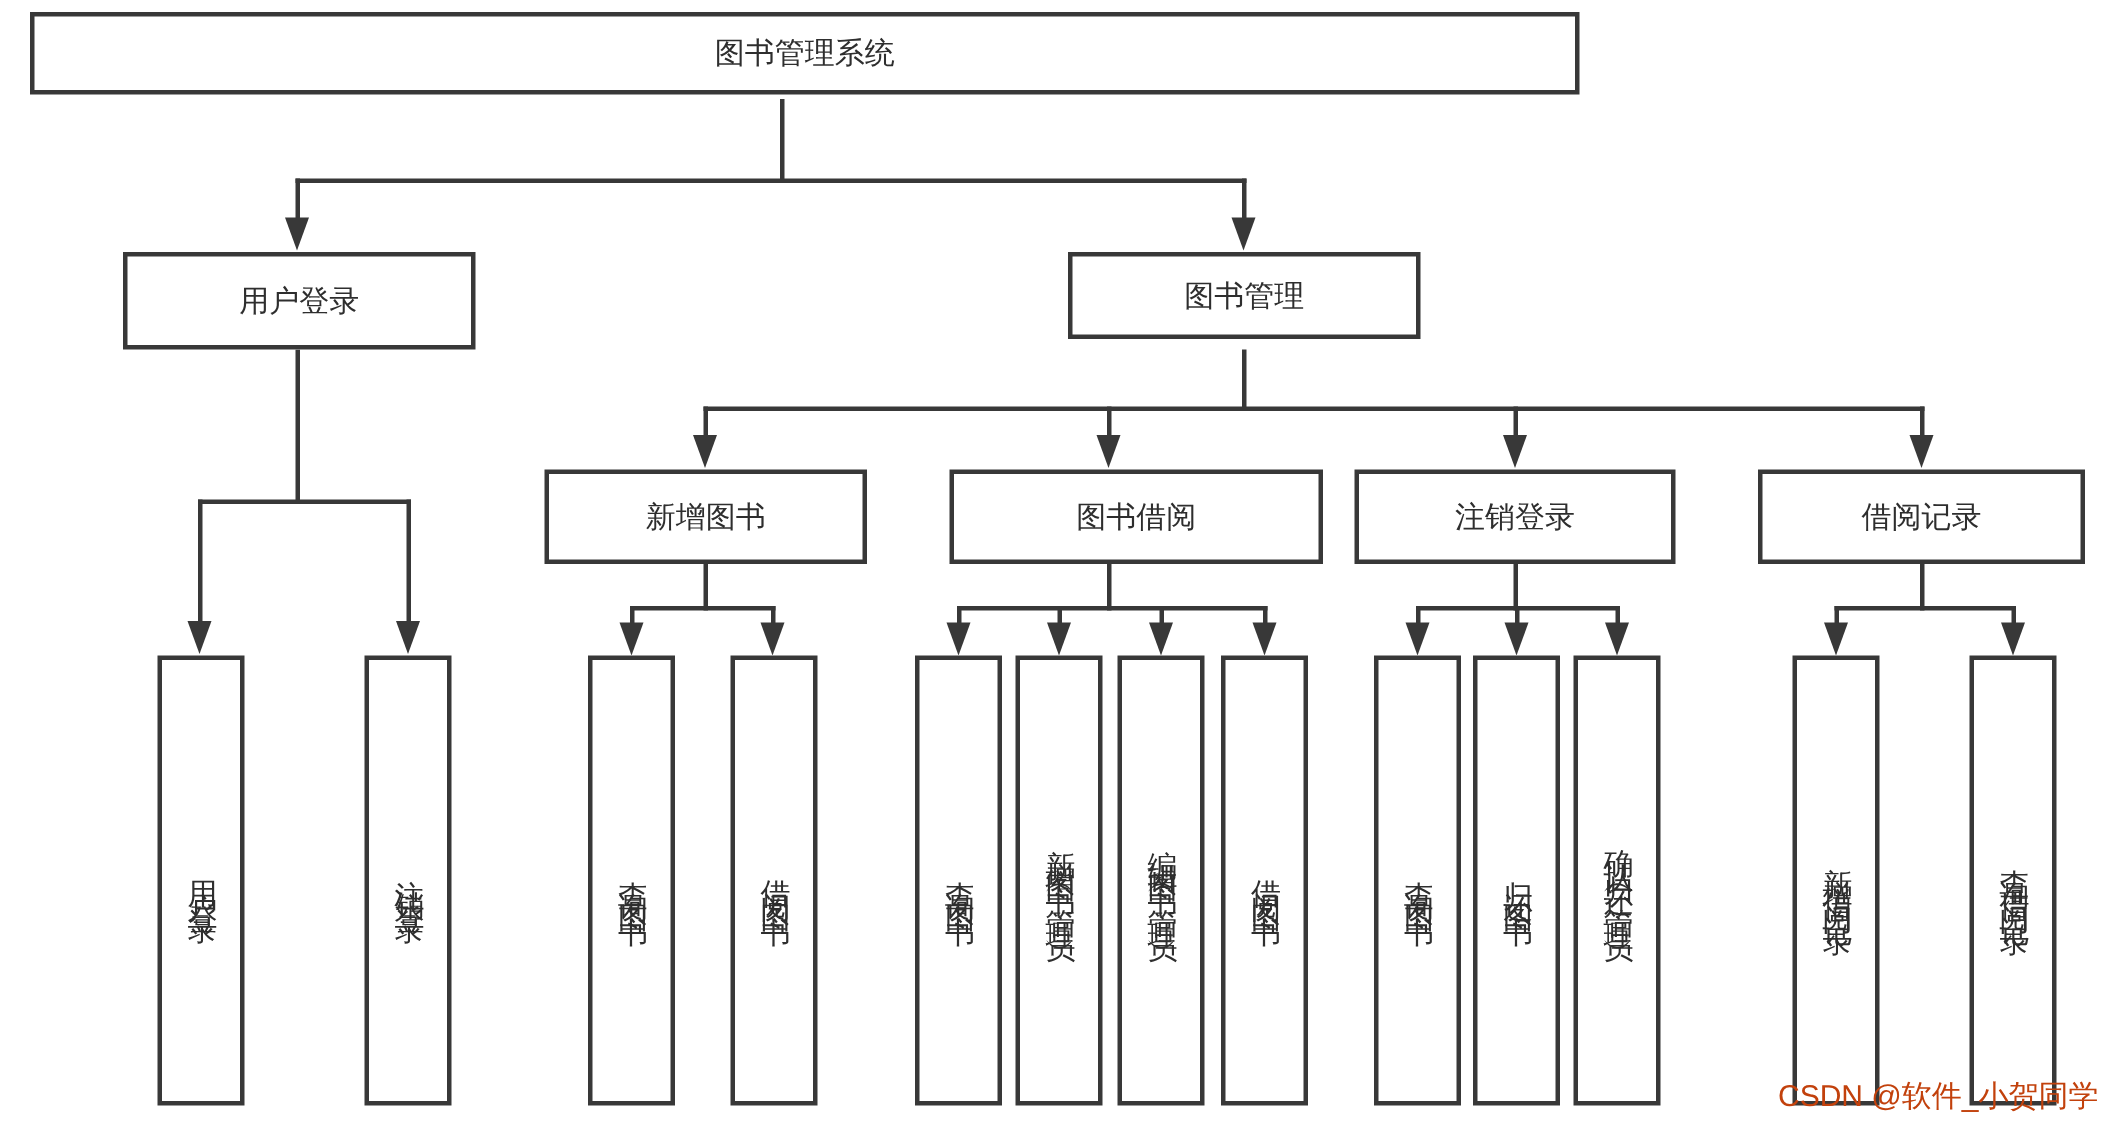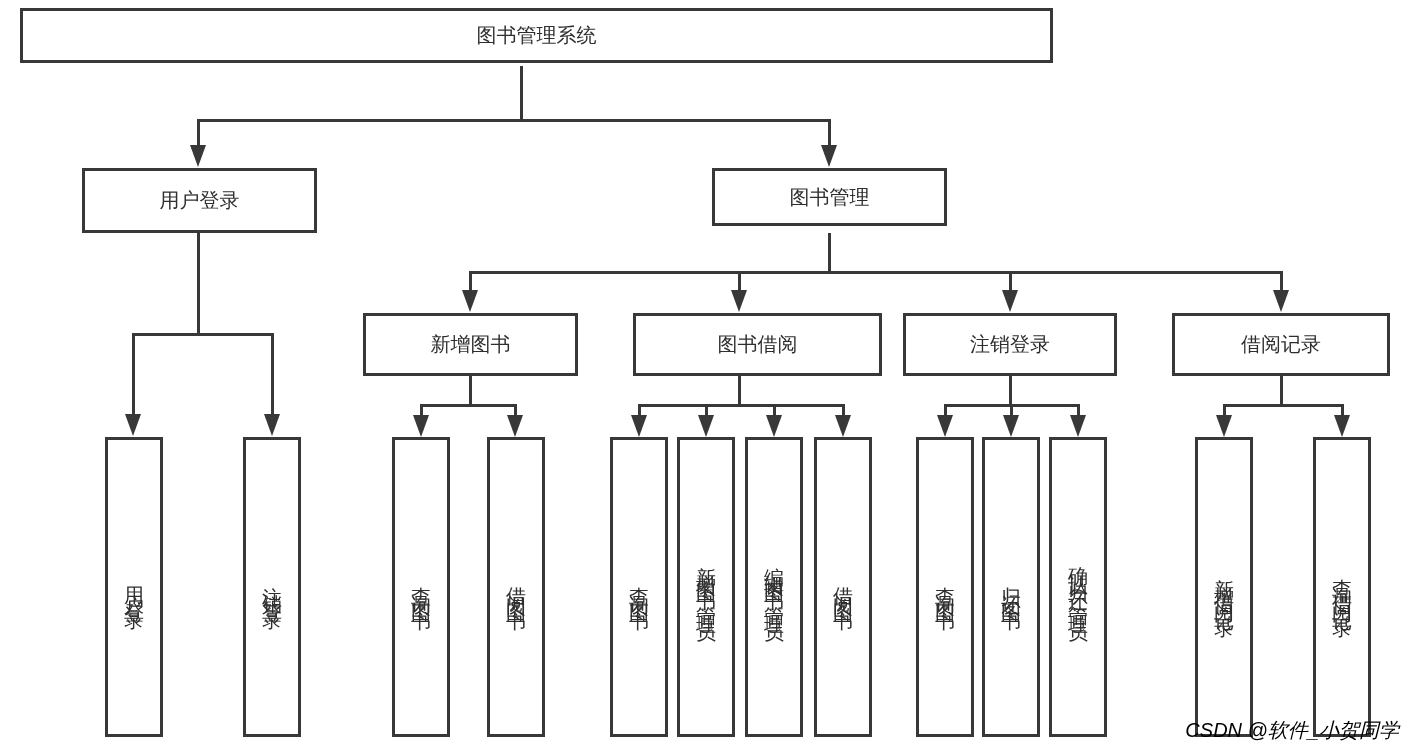--- a/index.html
+++ b/index.html
@@ -14,21 +14,21 @@
   }
   .vt { writing-mode:vertical-rl; text-orientation:mixed; letter-spacing:8px; line-height:1.05; }
   .ln { position:absolute; background:#383838; z-index:1; }
   .ah {
     position:absolute; width:0; height:0; z-index:1;
     border-left:8px solid transparent; border-right:8px solid transparent;
     border-top:22px solid #383838;
   }
   .wm {
     position:absolute; right:6px; bottom:3px; font-size:20px;
-    color:#000000; z-index:6; white-space:nowrap;font-style:italic;
+    color:#c2410c; z-index:6; white-space:nowrap;
   }
 </style>
 </head>
 <body>
 
 <div class="canvas">
 
   <div class="bx" style="left:20px;top:8px;width:1033px;height:55px">
     <span>图书管理系统</span>
   </div>

